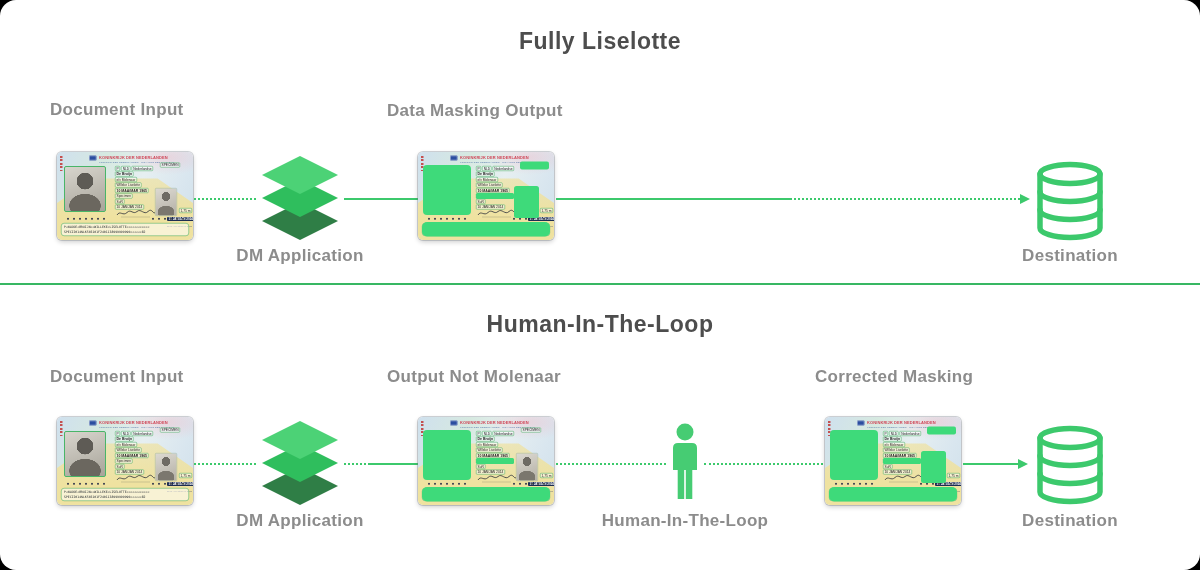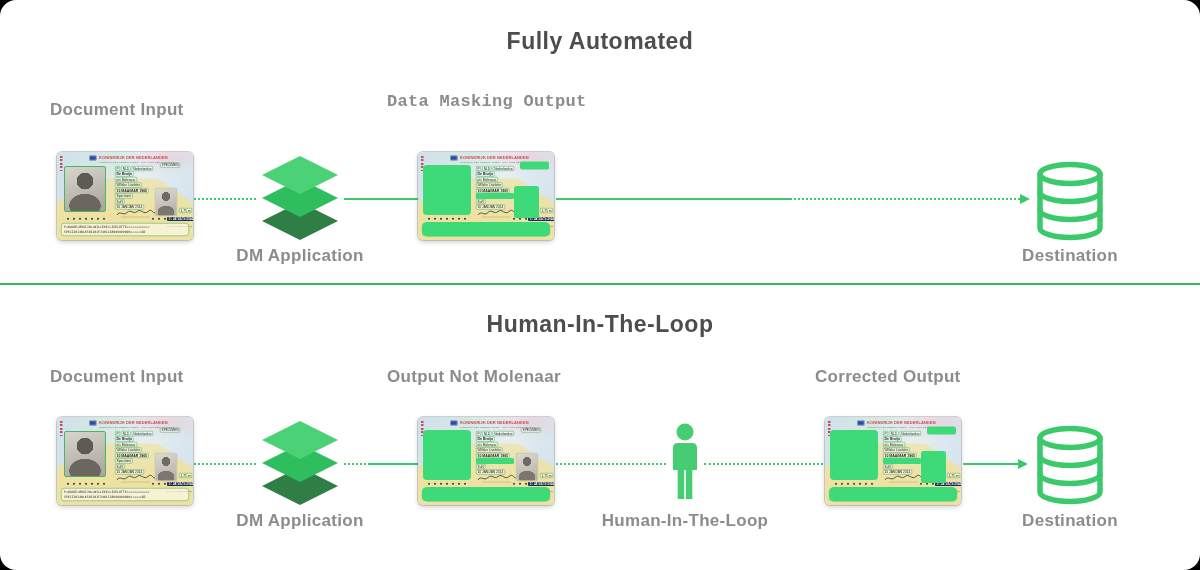--- a/index.html
+++ b/index.html
@@ -66,24 +66,24 @@
   .mask[data-mask="specimen"]    { left:204px; top:19px; width:58px; height:16px; border-radius:4px; }
   .mask[data-mask="mid"]         { left:116px; top:82px; width:76px; height:12px; border-radius:3px; }
   .mask[data-mask="small_photo"] { left:192px; top:68px; width:50px; height:64px; border-radius:5px; }
   .mask[data-mask="mrz"]         { left:8px; top:140px; width:256px; height:29px; border-radius:10px; }
 </style>
 </head>
 <body>
 
 <div class="frame">
 
-  <div class="section-title" style="top:28px;">Fully Automated</div>
+  <div class="section-title" style="top:28px;">Fully Liselotte</div>
 
   <div class="flow-label" style="left:50px; top:100px;">Document Input</div>
-  <div class="flow-label" style="left:387px; top:92px;font-family:Liberation Mono, monospace;">Data Masking Output</div>
+  <div class="flow-label" style="left:387px; top:101px;">Data Masking Output</div>
 
   <div class="card-slot" style="left:57px; top:152px;">
       <div class="idcard">
     <div class="idcard-inner">
       <div class="mrz-zone"></div>
       <div class="edge-marks"></div>
       <div class="chip-icon"></div>
       <div class="card-country">KONINKRIJK DER NEDERLANDEN</div>
       <div class="card-subtitle">KONINGIN DER NEDERLANDEN · ROYAUME DES PAYS-BAS</div>
       <div class="photo"></div>
@@ -193,21 +193,21 @@
 
   <div class="flow-label centered" style="left:220px; top:246px; width:160px;">DM Application</div>
   <div class="flow-label centered" style="left:990px; top:246px; width:160px;">Destination</div>
 
   <div class="divider" style="top:283px;"></div>
 
   <div class="section-title" style="top:311px;">Human-In-The-Loop</div>
 
   <div class="flow-label" style="left:50px; top:367px;">Document Input</div>
   <div class="flow-label" style="left:387px; top:367px;">Output Not Molenaar</div>
-  <div class="flow-label" style="left:815px; top:367px;">Corrected Output</div>
+  <div class="flow-label" style="left:815px; top:367px;">Corrected Masking</div>
 
   <div class="card-slot" style="left:57px; top:417px;">
       <div class="idcard">
     <div class="idcard-inner">
       <div class="mrz-zone"></div>
       <div class="edge-marks"></div>
       <div class="chip-icon"></div>
       <div class="card-country">KONINKRIJK DER NEDERLANDEN</div>
       <div class="card-subtitle">KONINGIN DER NEDERLANDEN · ROYAUME DES PAYS-BAS</div>
       <div class="photo"></div>

